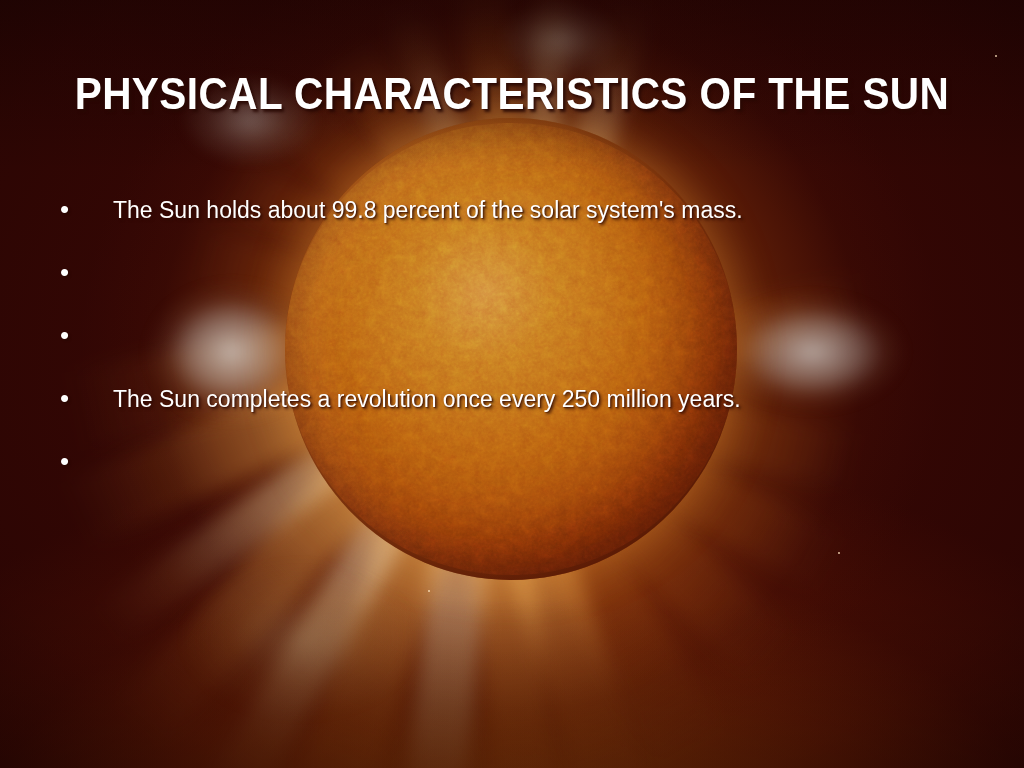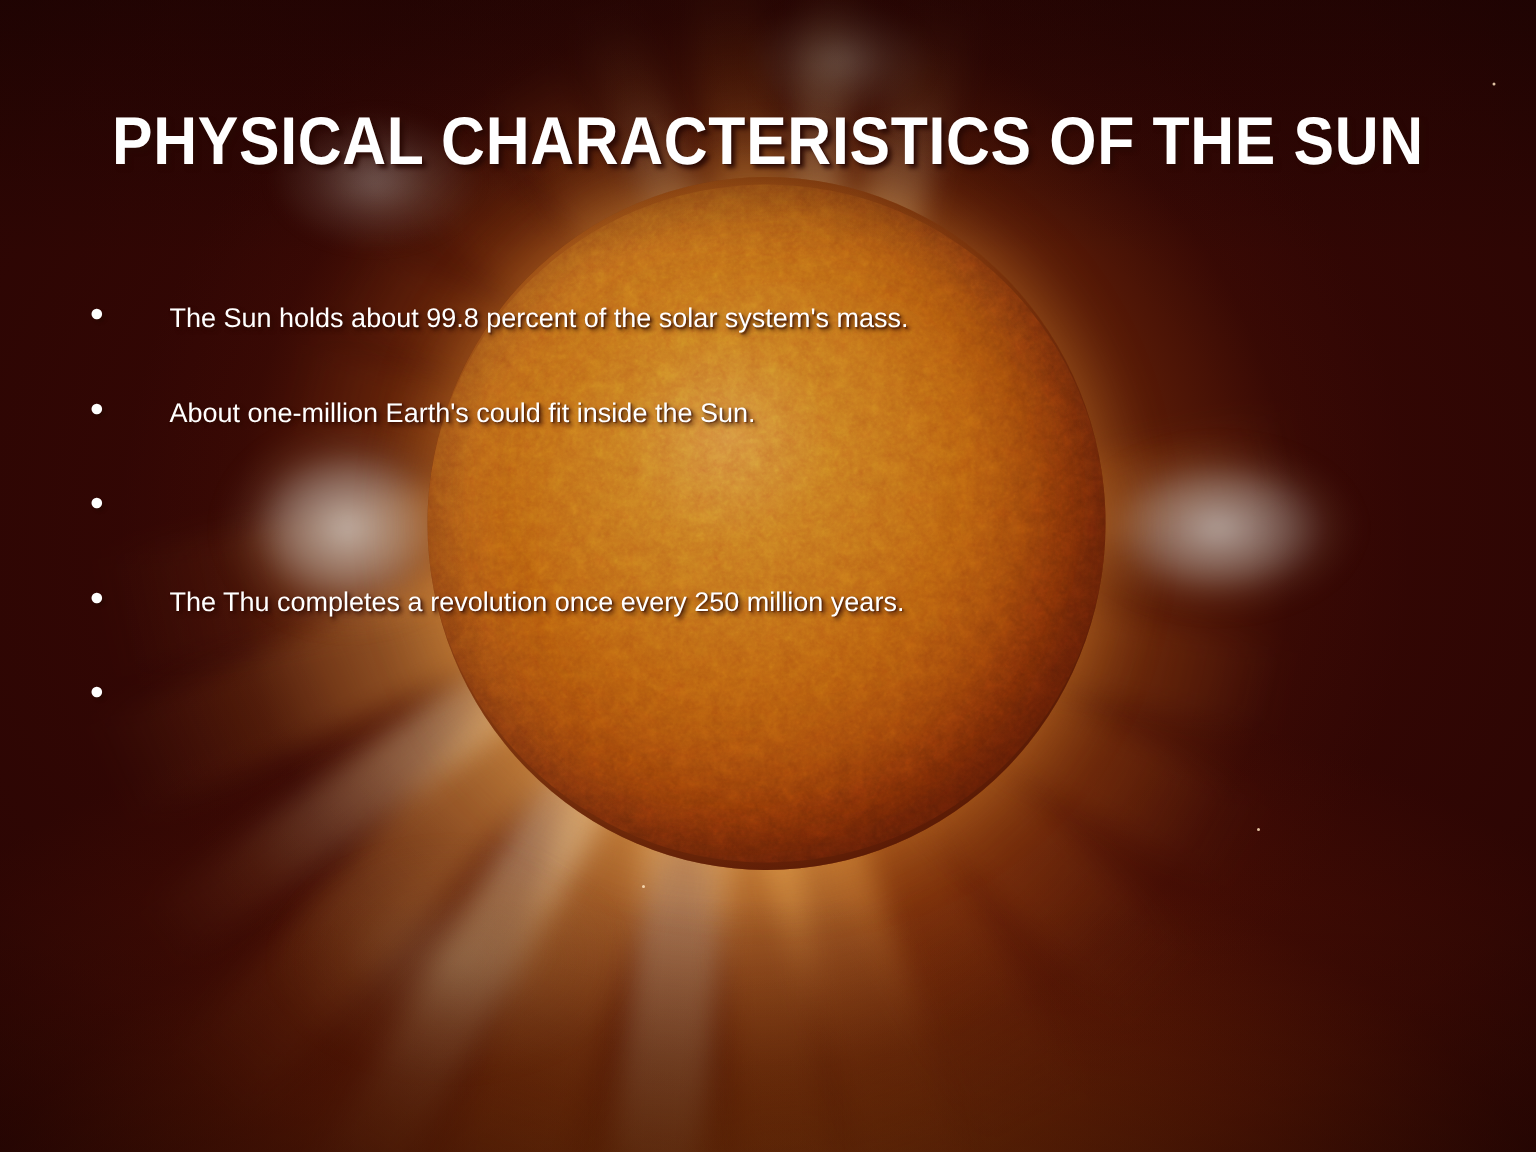--- a/index.html
+++ b/index.html
@@ -179,21 +179,21 @@
     flex: 0 0 auto;
     width: 53px;
     color: #ffffff;
     font-size: 26px;
     line-height: 1;
     text-shadow: 2px 2px 2px rgba(40,8,3,0.8);
   }
   .bullet-text {
     flex: 1 1 auto;
     color: #ffffff;
-    font-size: 18px;
+    font-size: 23px;
     font-weight: normal;
     line-height: 1.1;
     white-space: nowrap;
     text-shadow:
       2px 2px 3px rgba(45,9,3,0.85),
       1px 1px 1px rgba(60,14,4,0.6);
   }
 </style>
 </head>
 <body>
@@ -264,28 +264,27 @@
   <div id="content">
     <div id="slide-title">PHYSICAL CHARACTERISTICS OF THE SUN</div>
 
     <ul id="bullet-list">
       <li class="bullet-row">
         <span class="bullet-marker">•</span>
         <span class="bullet-text">The Sun holds about 99.8 percent of the solar system's mass.</span>
       </li>
       <li class="bullet-row">
         <span class="bullet-marker">•</span>
-        <span class="bullet-text">About one-million Earth's could fit inside the Sun.</span>
-      </li>
-      <li class="bullet-row">
-        <span class="bullet-marker">•</span>
-      </li>
-      <li class="bullet-row">
-        <span class="bullet-marker">•</span>
-        <span class="bullet-text">The Thu completes a revolution once every 250 million years.</span>
+      </li>
+      <li class="bullet-row">
+        <span class="bullet-marker">•</span>
+      </li>
+      <li class="bullet-row">
+        <span class="bullet-marker">•</span>
+        <span class="bullet-text">The Sun completes a revolution once every 250 million years.</span>
       </li>
       <li class="bullet-row">
         <span class="bullet-marker">•</span>
       </li>
     </ul>
   </div>
 
 </div>
 
 </body></html>

